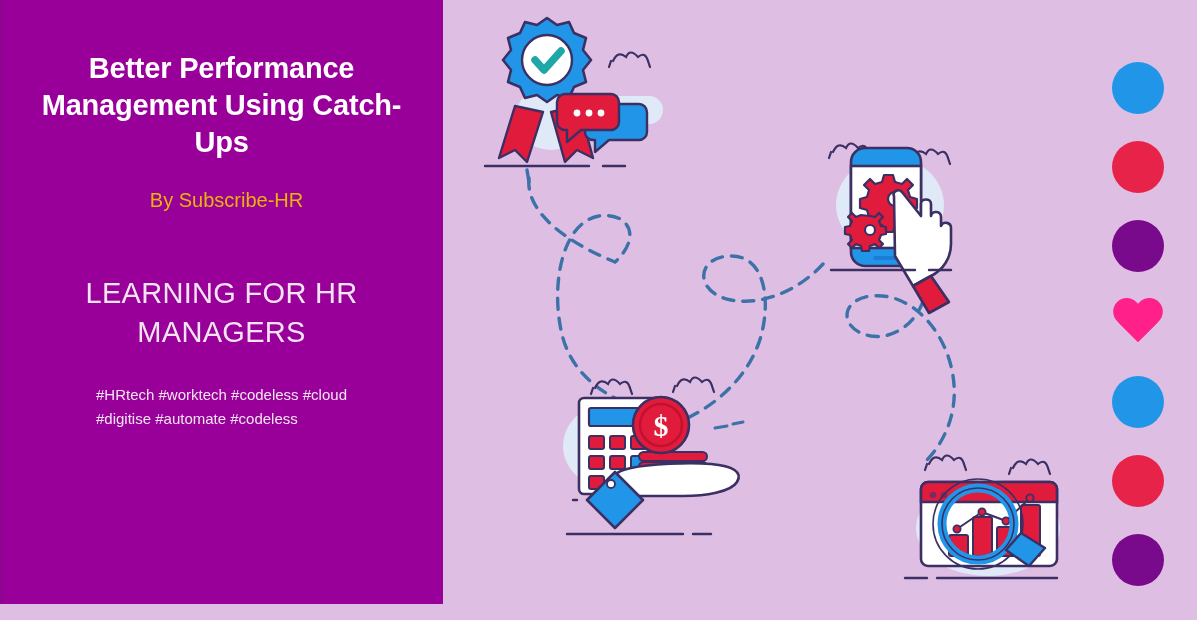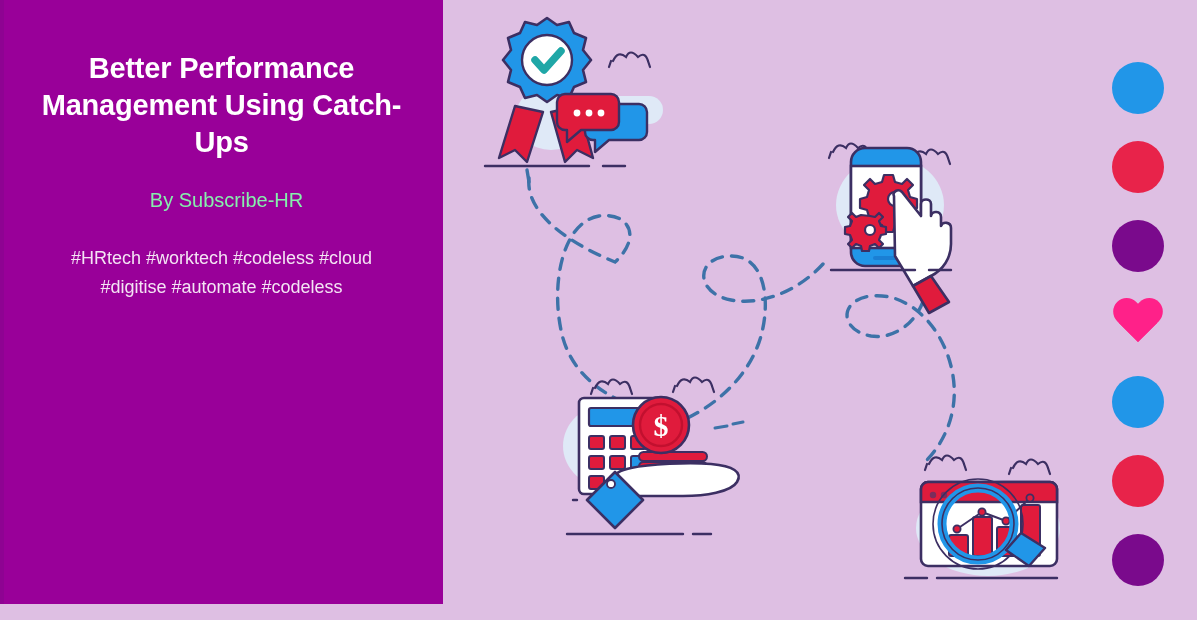--- a/index.html
+++ b/index.html
@@ -20,31 +20,31 @@
   }
   .panel-edge{position:absolute;left:0;top:0;width:4px;height:620px;background:#8e0392;}
 
   .title{
     margin:50px 0 0 0;padding:0 34px;
     font-size:29px;line-height:1.28;font-weight:bold;color:#ffffff;
     text-align:center;letter-spacing:-0.2px;
   }
   .byline{
     margin:28px 0 0 10px;padding:0;
-    font-size:20px;font-weight:normal;color:#86efac;text-align:center;
+    font-size:20px;font-weight:normal;color:#eab308;text-align:center;
   }
   .subtitle{
     margin:62px 0 0 0;padding:0 30px;
     font-size:29px;line-height:1.32;font-weight:normal;color:#f4e4f4;
     text-align:center;letter-spacing:0.3px;
   }
   .tags{
     margin:32px 0 0 0;padding:0 24px;
-    font-size:18px;line-height:1.6;font-weight:normal;color:#f4e4f4;
-    text-align:center;
+    font-size:15px;line-height:1.6;font-weight:normal;color:#f4e4f4;
+    text-align:left;
   }
   .tags span{display:block;}
 
   
   .swatches{
     position:absolute;right:0;top:0;width:118px;height:620px;
     display:flex;flex-direction:column;align-items:center;
     justify-content:flex-start;padding-top:62px;box-sizing:border-box;
   }
   .swatch{width:52px;height:52px;border-radius:50%;margin-bottom:27px;}
@@ -68,20 +68,21 @@
 
 <div class="stage">
 
   <div class="panel" style="background: rgb(153, 0, 153);">
     <div class="panel-edge"></div>
 
     <h1 class="title">Better Performance Management Using Catch-Ups</h1>
 
     <div class="byline">By Subscribe-HR</div>
 
+    <div class="subtitle">LEARNING FOR HR MANAGERS</div>
 
     <div class="tags">
       <span>#HRtech #worktech #codeless #cloud</span>
       <span>#digitise #automate #codeless</span>
     </div>
   </div>
 
   <div class="art">
     <svg width="636" height="620" viewBox="0 0 636 620" xmlns="http://www.w3.org/2000/svg">
 

